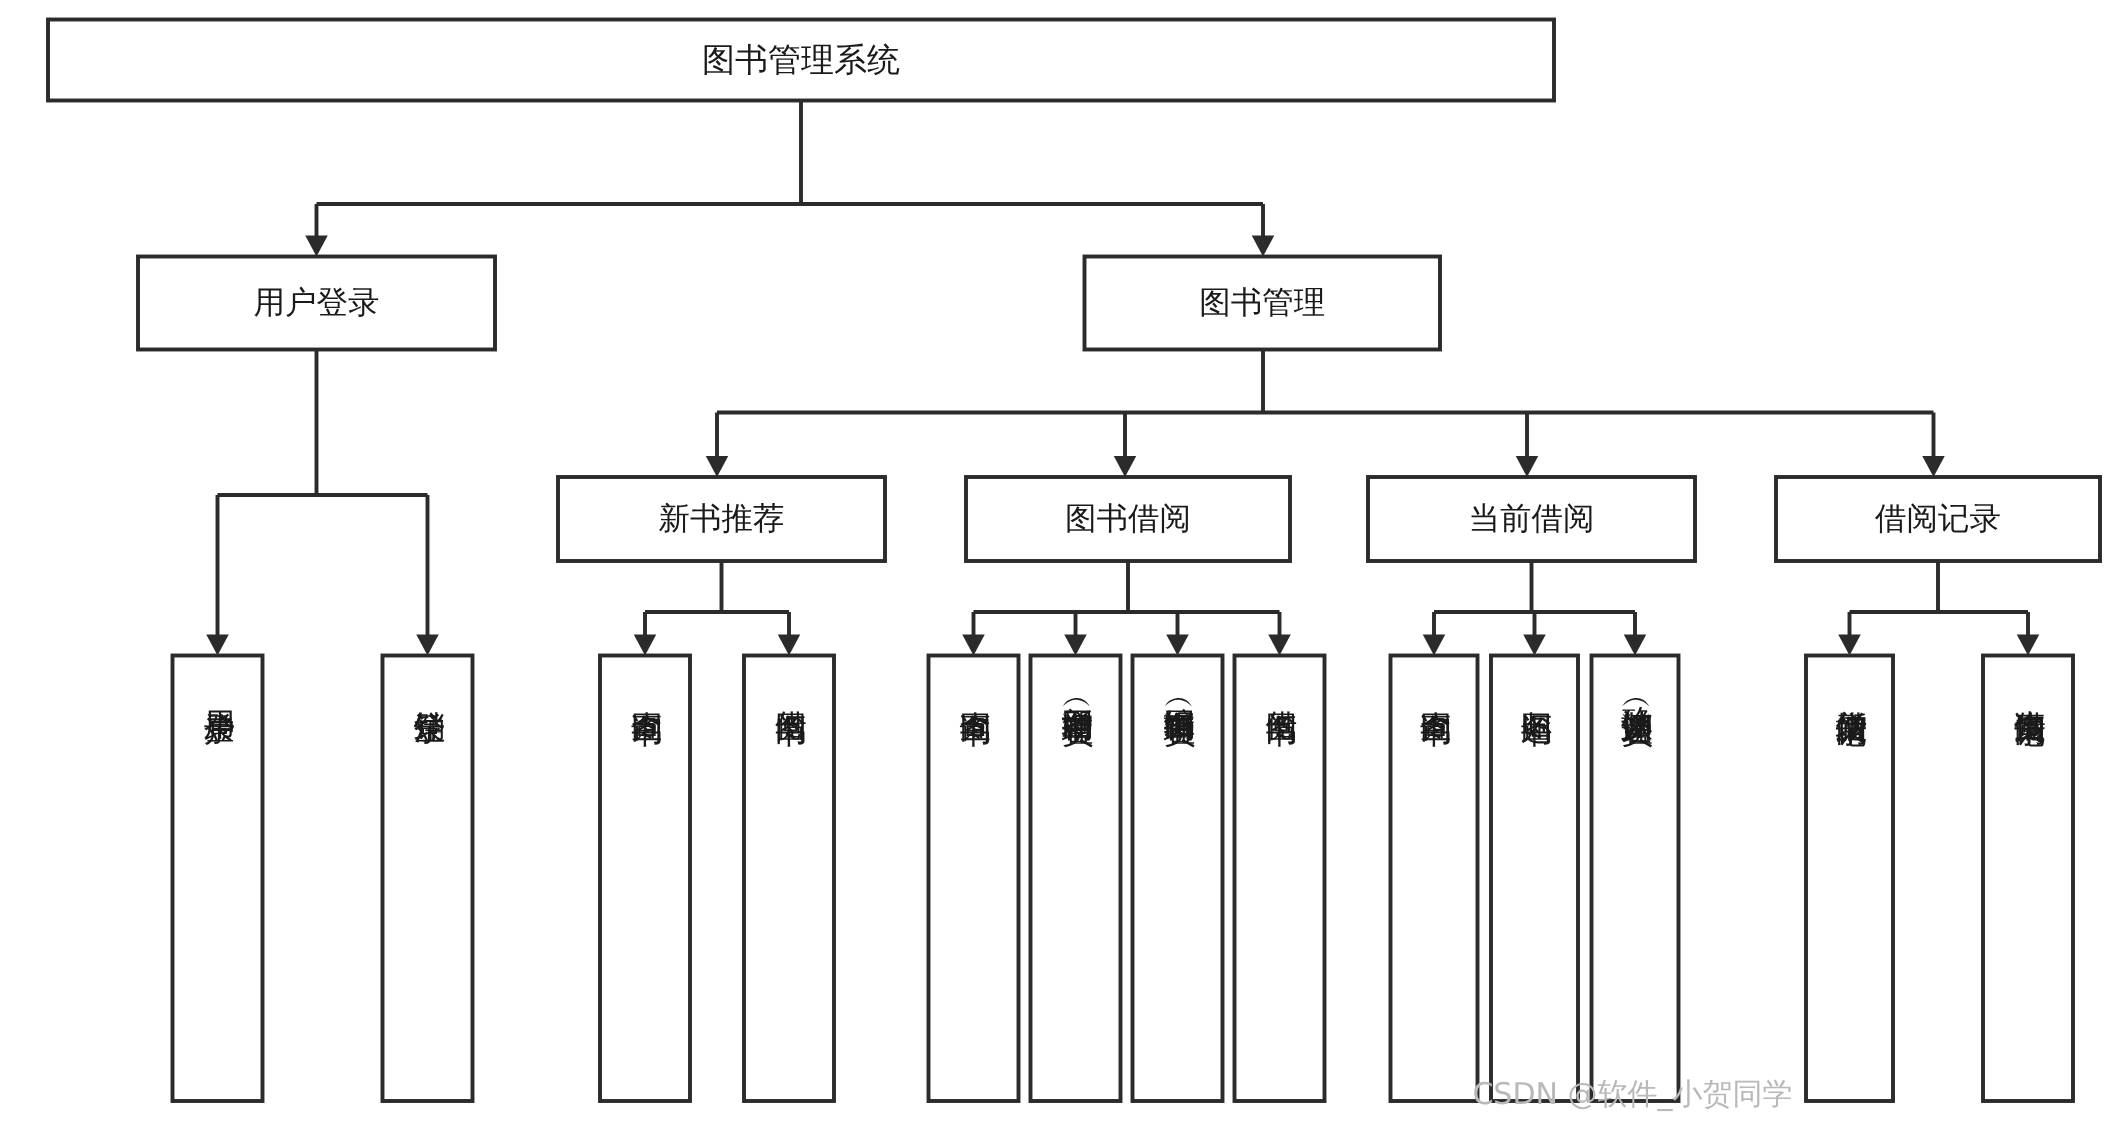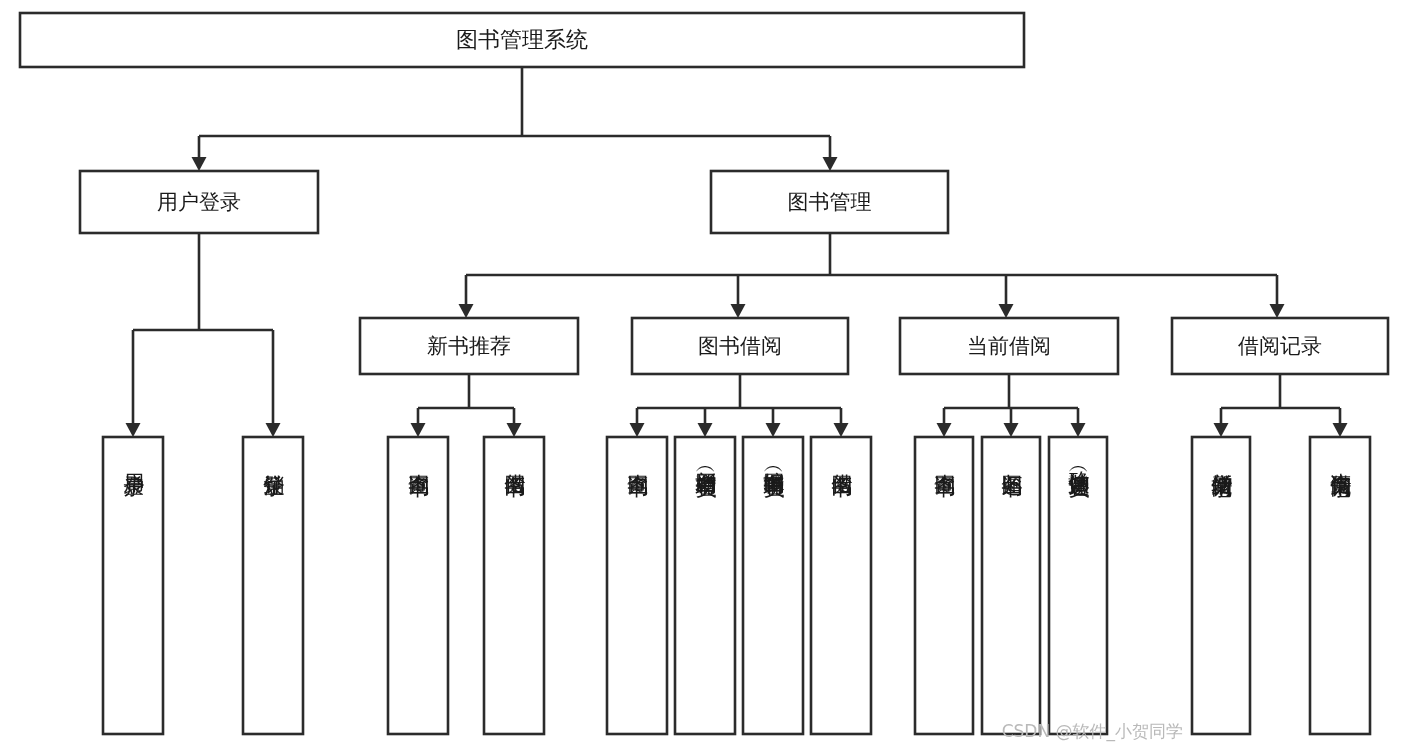--- a/index.html
+++ b/index.html
@@ -9,21 +9,21 @@
   }
   body {
     width: 1405px;
     height: 747px;
     font-family: "DejaVu Sans", "Liberation Sans", sans-serif;
     overflow: hidden;
     position: relative;
   }
   #diagram-root {
     position: absolute;
-    left: 0;
+    left: 12px;
     top: 0;
     width: 1191px;
     height: 747px;
   }
   svg#flow {
     display: block;
     width: 1405px;
     height: 747px;
   }
   .node-box {
@@ -56,21 +56,21 @@
     stroke-linecap: butt;
   }
   .arrow-head {
     fill: #2b2b2b;
   }
   .watermark {
     position: absolute;
     right: 8px;
     bottom: 4px;
     font-family: "DejaVu Sans", "Liberation Sans", sans-serif;
-    font-size: 17px;
+    font-size: 20px;
     color: #b9b9b9;
     white-space: nowrap;
     pointer-events: none;
   }
 </style>
 </head>
 <body>
 
 <div id="diagram-root">
   <svg id="flow" viewBox="0 0 1405 747" xmlns="http://www.w3.org/2000/svg">

